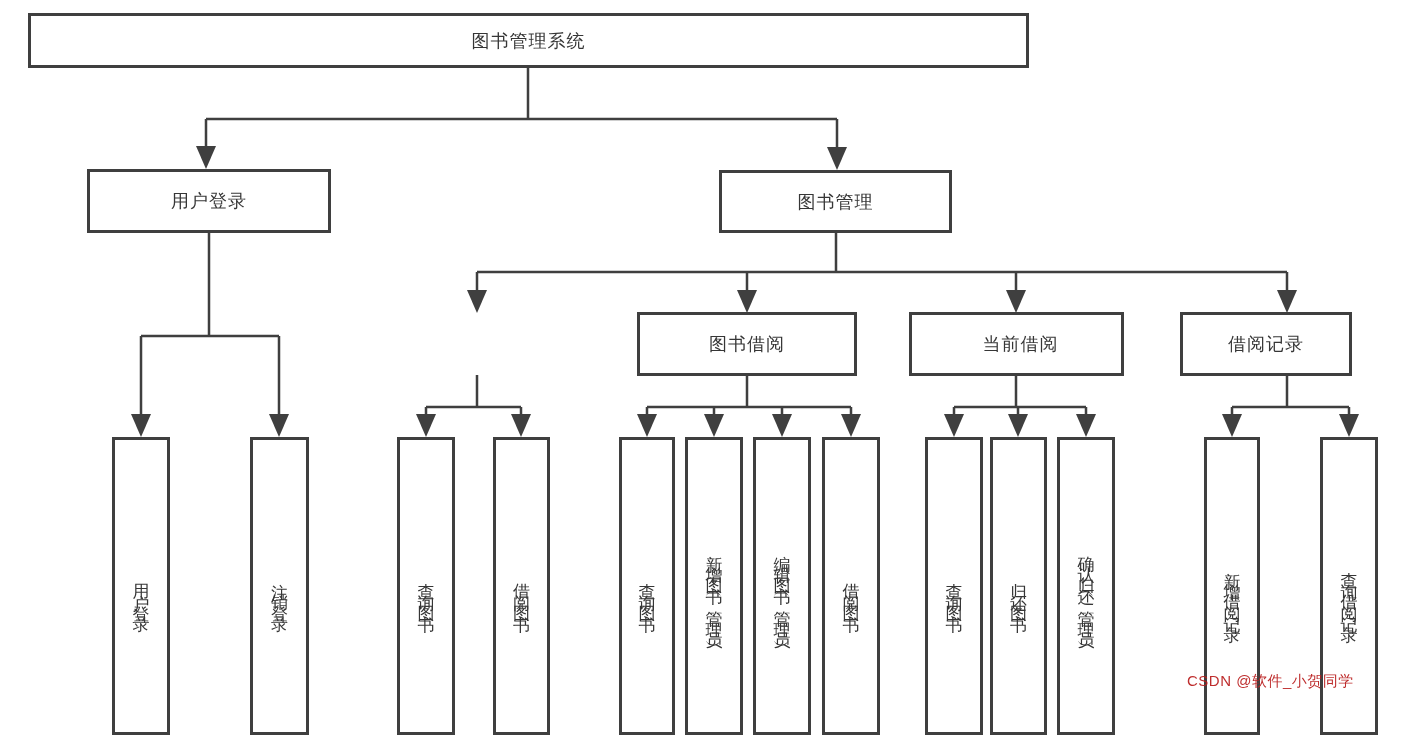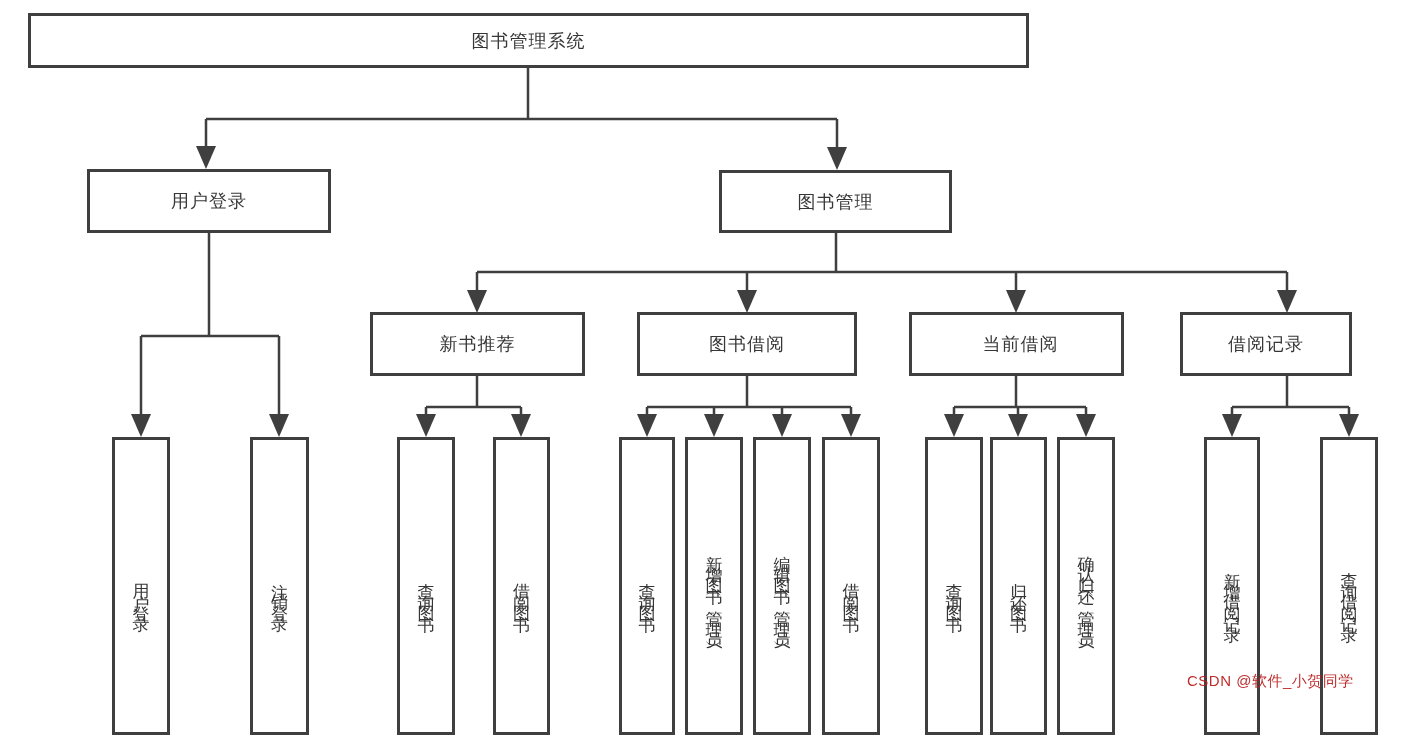--- a/index.html
+++ b/index.html
@@ -99,23 +99,20 @@
     <span class="hlabel">图书管理系统</span>
   </div>
 
   <div class="node" style="left:80px; top:169px; width:244px; height:64px;">
     <span class="hlabel">用户登录</span>
   </div>
   <div class="node" style="left:712px; top:170px; width:233px; height:63px;align-items:center;">
     <span class="hlabel">图书管理</span>
   </div>
 
-  <div class="node" style="left:363px; top:312px; width:215px; height:64px;">
-    <span class="hlabel">新书推荐</span>
-  </div>
   <div class="node" style="left:630px; top:312px; width:220px; height:64px;">
     <span class="hlabel">图书借阅</span>
   </div>
   <div class="node" style="left:902px; top:312px; width:215px; height:64px;padding-left:8px;">
     <span class="hlabel">当前借阅</span>
   </div>
   <div class="node" style="left:1173px; top:312px; width:172px; height:64px;">
     <span class="hlabel">借阅记录</span>
   </div>
 

